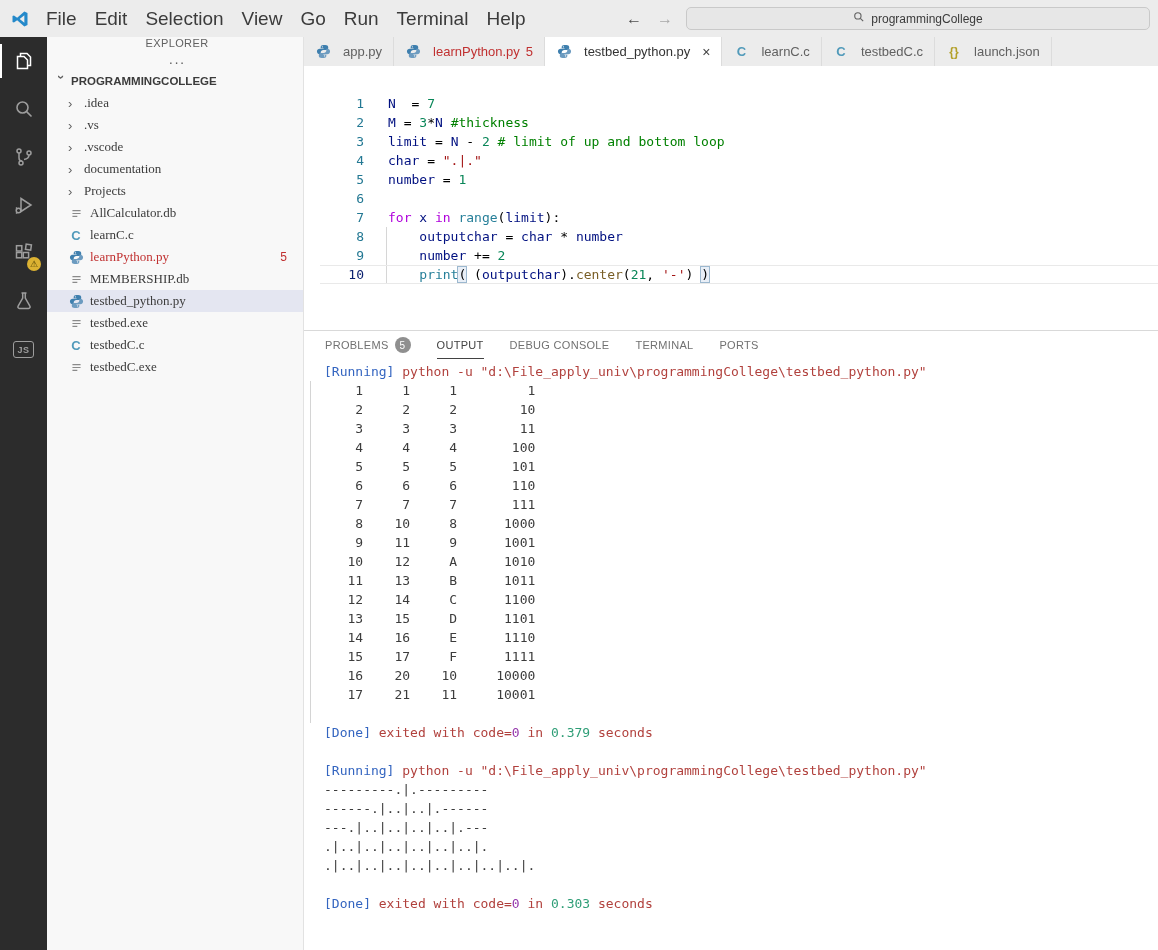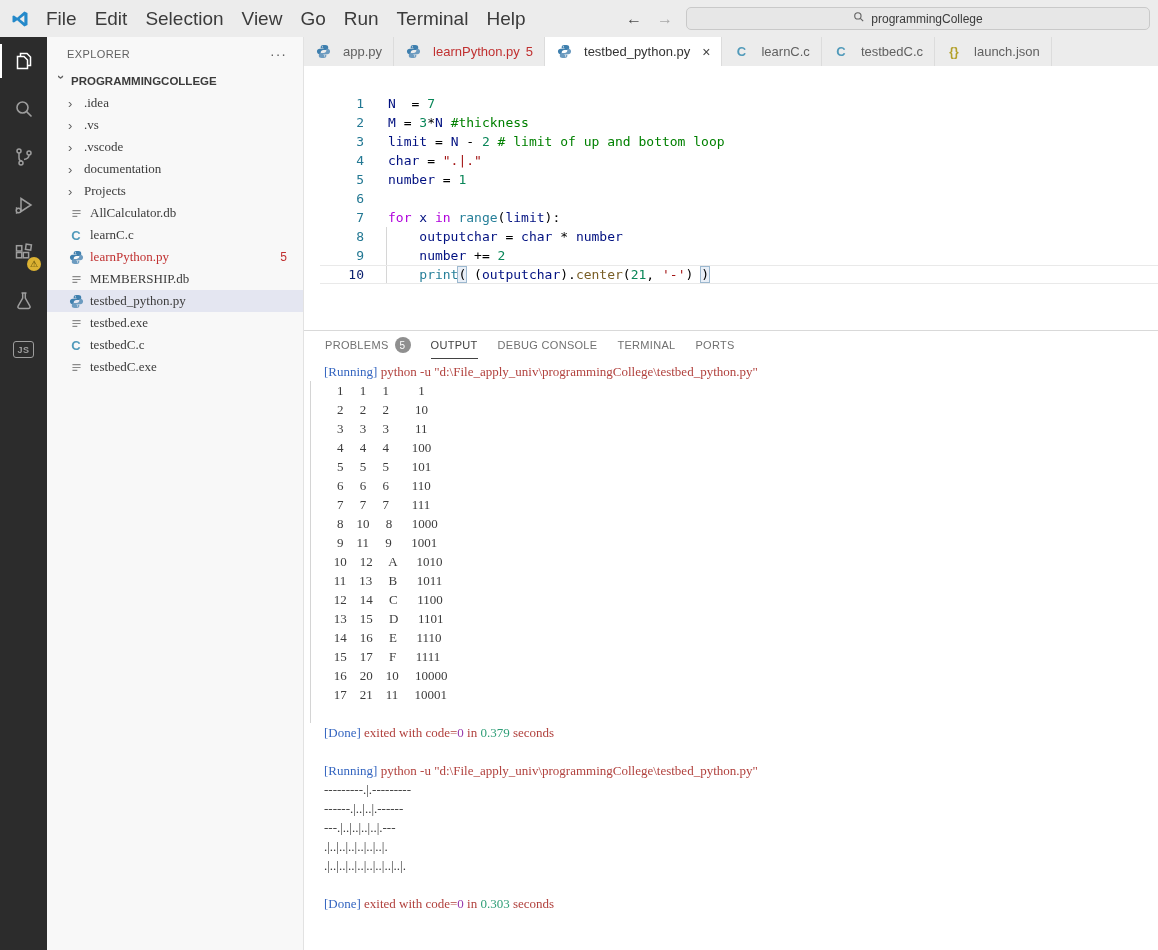--- a/index.html
+++ b/index.html
@@ -19,21 +19,21 @@
   .activitybar { position:absolute; left:0; top:37px; width:47px; height:913px; background:#2c2c2c; }
   .act-item { position:relative; width:47px; height:48px; display:flex; align-items:center; justify-content:center; color:#9d9d9d; }
   .act-item.active { color:#ffffff; }
   .act-item.active::before { content:""; position:absolute; left:0; top:7px; bottom:7px; border-left:2px solid #ffffff; }
   .act-item svg { stroke:currentColor; }
   .js-badge { border:1.5px solid currentColor; border-radius:3px; font-size:9px; font-weight:700; padding:3px 3px 2px 3px; letter-spacing:.5px; }
   .warn-badge { position:absolute; right:6px; bottom:6px; width:14px; height:14px; border-radius:50%; background:#dcb232; color:#463a00; font-size:9px; line-height:14px; text-align:center; }
 
   
   .sidebar { position:absolute; left:47px; top:37px; width:257px; height:913px; background:#f8f8f8; border-right:1px solid #e2e2e2; }
-  .sidebar-header { height:33px; display:flex; align-items:center; padding:0 16px 0 20px; font-size:11px; letter-spacing:.4px; color:#616161; }
+  .sidebar-header { height:33px; display:flex; align-items:center; padding:0 16px 0 20px; font-size:11px; letter-spacing:.4px; color:#616161;flex-direction:column; }
   .sidebar-header .spacer { flex:1; }
   .more-actions { font-size:14px; letter-spacing:1px; color:#616161; cursor:pointer; }
   .tree-root { height:22px; display:flex; align-items:center; padding-left:8px; font-size:11.5px; font-weight:700; color:#3b3b3b; }
   .tree-row { height:22px; display:flex; align-items:center; padding-left:21px; font-size:13px; color:#3b3b3b; cursor:pointer; }
   .tree-row.selected { background:#e4e6f1; }
   .tree-row.error .tree-label { color:#c03030; }
   .chev { width:16px; color:#616161; font-size:13px; line-height:1; flex:0 0 16px; }
   .chev.down { transform:rotate(90deg); width:13px; flex:0 0 13px; margin-right:3px; }
   .tree-icon { width:16px; height:16px; margin-right:6px; display:flex; align-items:center; justify-content:center; flex:0 0 16px; }
   .tree-label { white-space:nowrap;font-family:Liberation Serif, serif; }
@@ -59,26 +59,26 @@
   .code-line .ln { display:inline-block; width:44px; text-align:right; margin-right:24px; color:#237893; }
   .code-line.cur .ln { color:#0b216f; }
   .code-line.g::before { content:""; position:absolute; left:66px; top:0; bottom:0; border-left:1px solid #d6d6d6; }
   .code-line.cur::after { content:""; position:absolute; left:0; right:0; top:0; bottom:0; border-top:1px solid #e9e9e9; border-bottom:1px solid #e9e9e9; pointer-events:none; }
   .tk-v{color:#001080} .tk-n{color:#098658} .tk-c{color:#008000} .tk-s{color:#a31515}
   .tk-k{color:#af00db} .tk-t{color:#267f99} .tk-f{color:#795e26} .tk-o{color:#000000}
   .tk-b{color:#000; background:#e9eff7; box-shadow:0 0 0 1px #9cb8cf; }
 
   
   .panel { position:absolute; left:304px; top:330px; right:0; bottom:0; background:#fff; border-top:1px solid #d9d9d9; }
-  .panel-tabs { height:28px; display:flex; align-items:center; gap:20px; padding-left:21px; }
+  .panel-tabs { height:28px; display:flex; align-items:center; gap:26px; padding-left:21px; }
   .ptab { font-size:11px; letter-spacing:.3px; color:#717171; height:28px; display:flex; align-items:center; gap:6px; cursor:pointer; }
   .ptab.active { color:#424242; border-bottom:1px solid #424242; }
   .ptab-badge { width:16px; height:16px; border-radius:50%; background:#8f8f8f; color:#fff; font-size:10px; display:flex; align-items:center; justify-content:center; }
   .output { position:absolute; left:0; top:30px; right:0; bottom:0; padding:1px 0 0 20px; font-family:"DejaVu Sans Mono",monospace; font-size:13px; line-height:19px; overflow:hidden; }
-  .out-line { min-height:19px; white-space:pre; position:relative;font-family:Liberation Serif, serif; }
+  .out-line { min-height:19px; white-space:pre; position:relative; }
   .out-line.guided::before { content:""; position:absolute; left:-14px; top:0; bottom:0; border-left:1px solid #d4d4d4; }
   .sg-info{color:#3465c0} .sg-cmd{color:#b1413d} .sg-num{color:#2f9e77} .sg-zero{color:#9639ad} .sg-plain{color:#3c3c3c}
 </style>
 </head>
 <body>
 
 <div class="titlebar">
   <span class="vscode-logo">
     <svg width="18" height="18" viewBox="0 0 24 24">
         <path fill="#2489ca" d="M17.8 2 8.2 10.4 3.9 7.2 2 8.1v7.8l1.9.9 4.3-3.2L17.8 22l4.2-1.9V3.9L17.8 2zm0 5.1v9.8L11.6 12l6.2-4.9z"></path>

